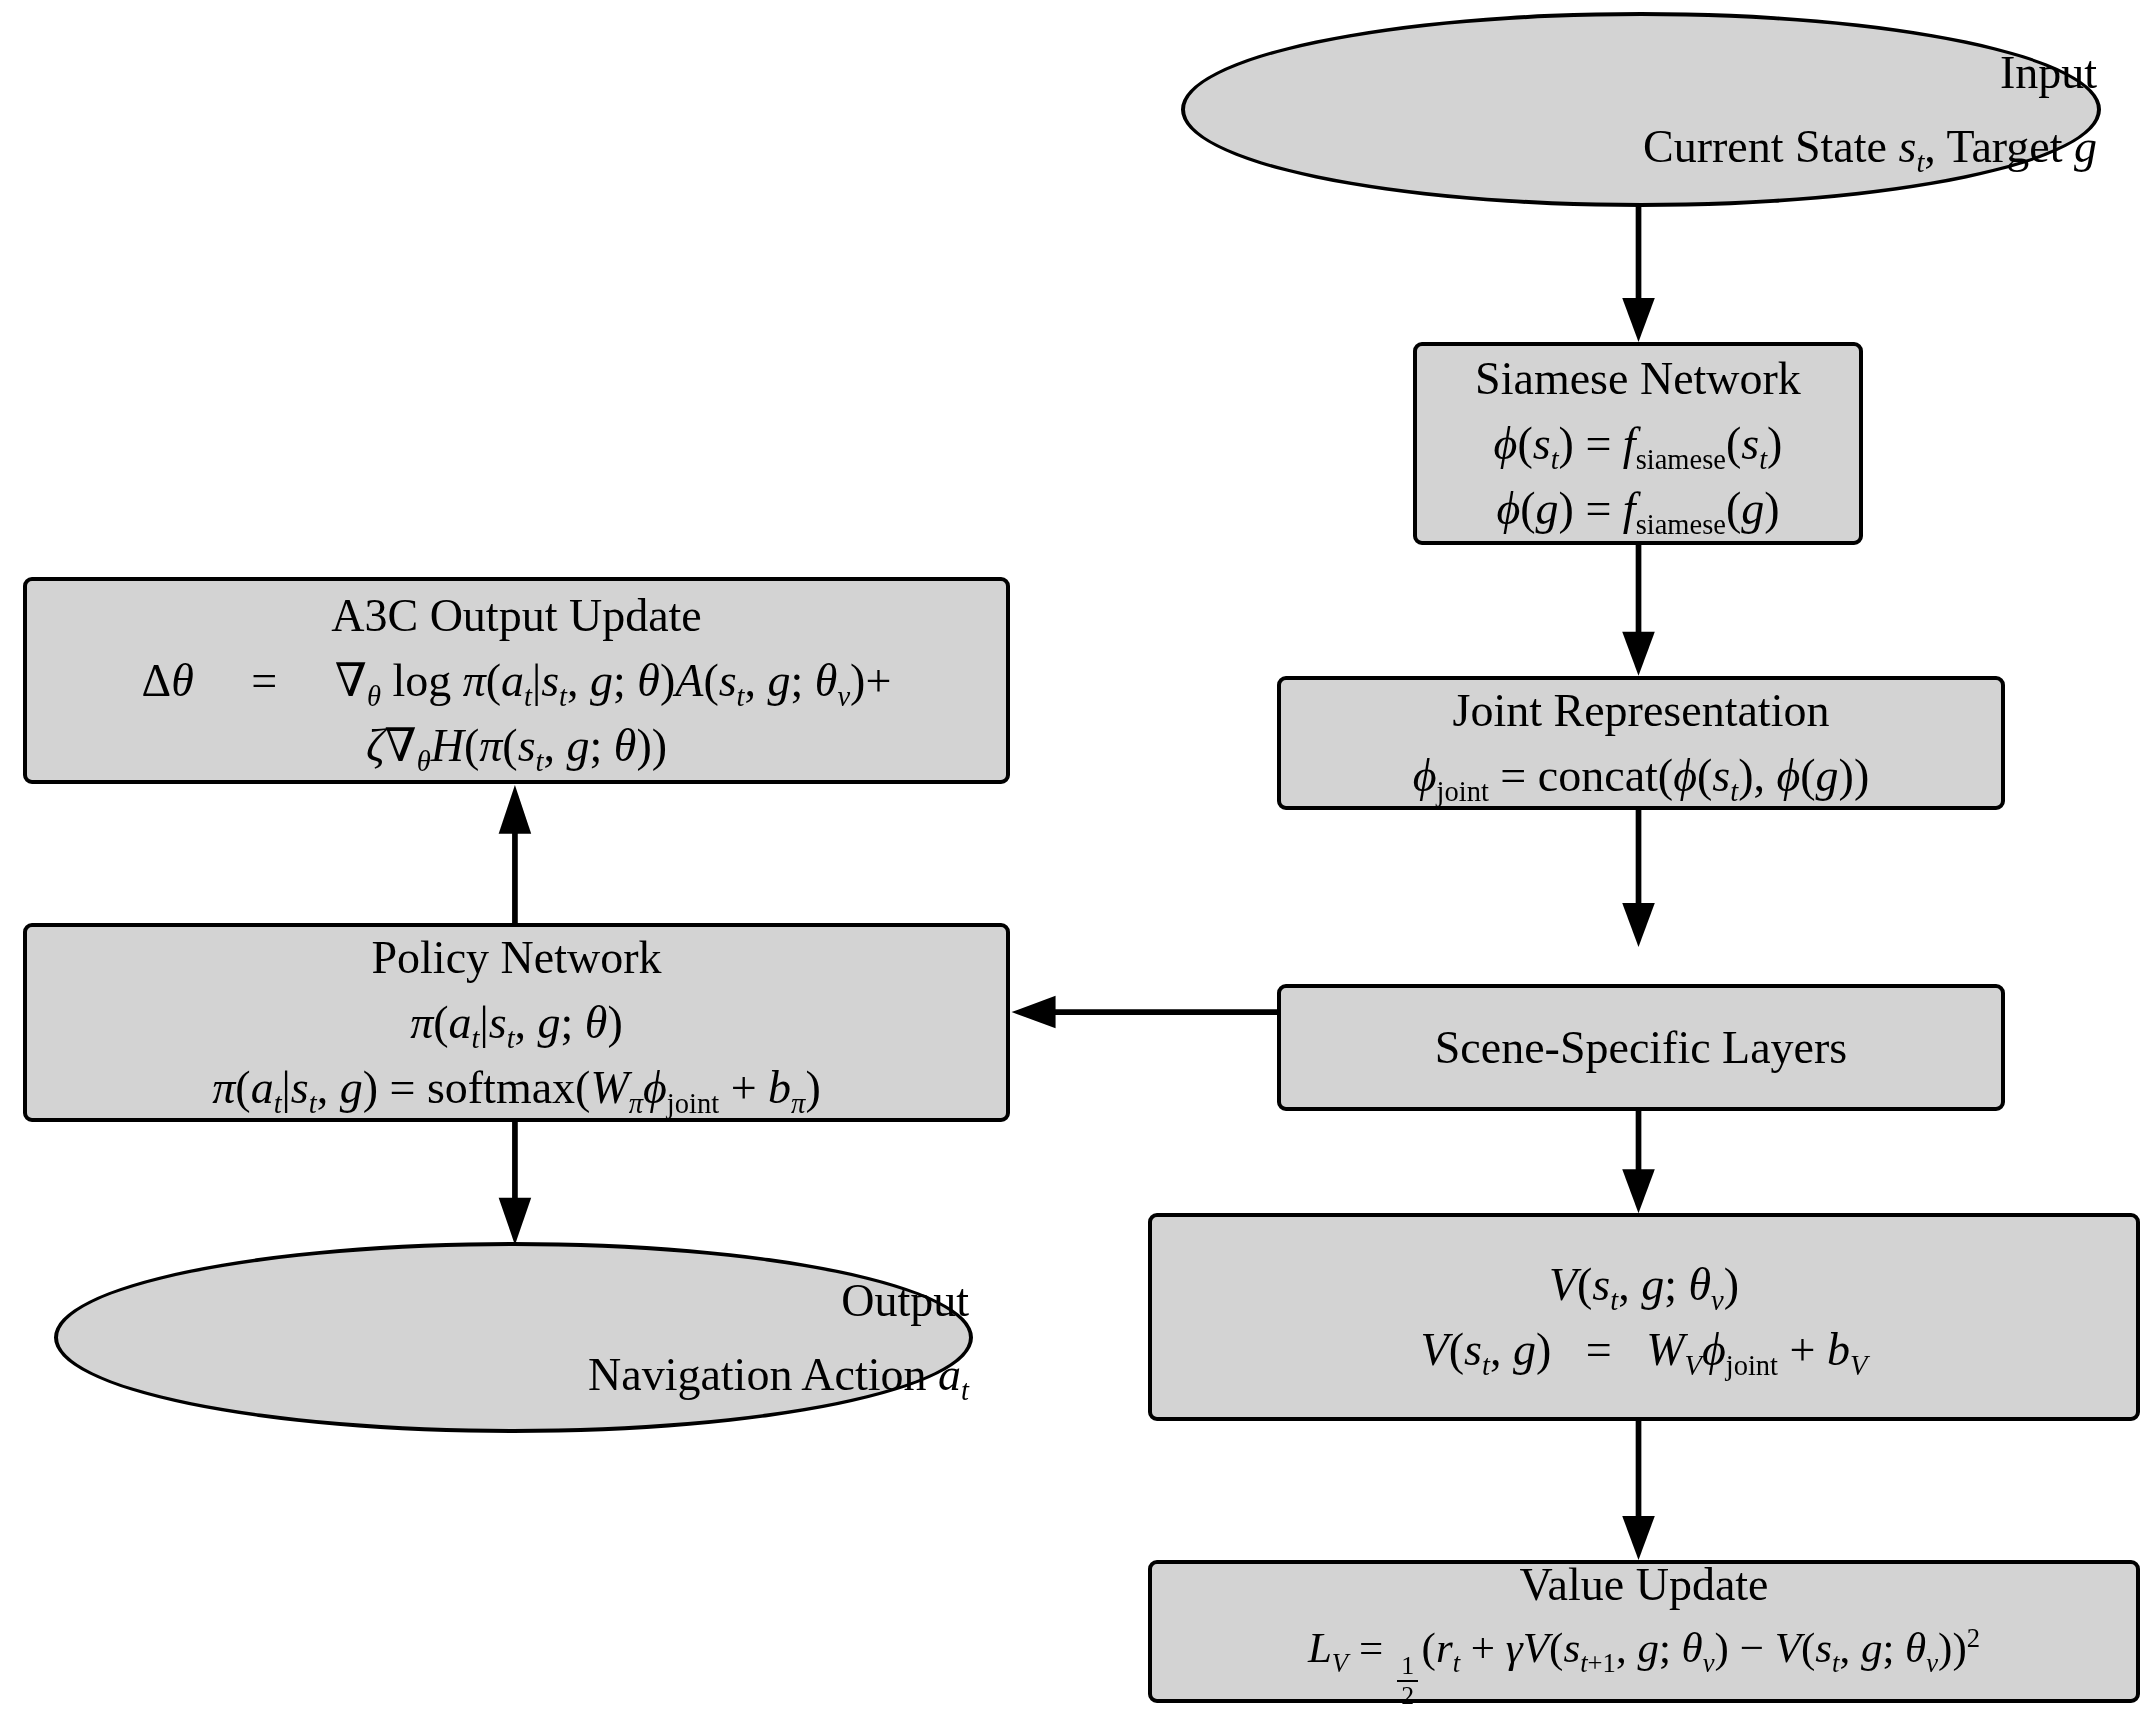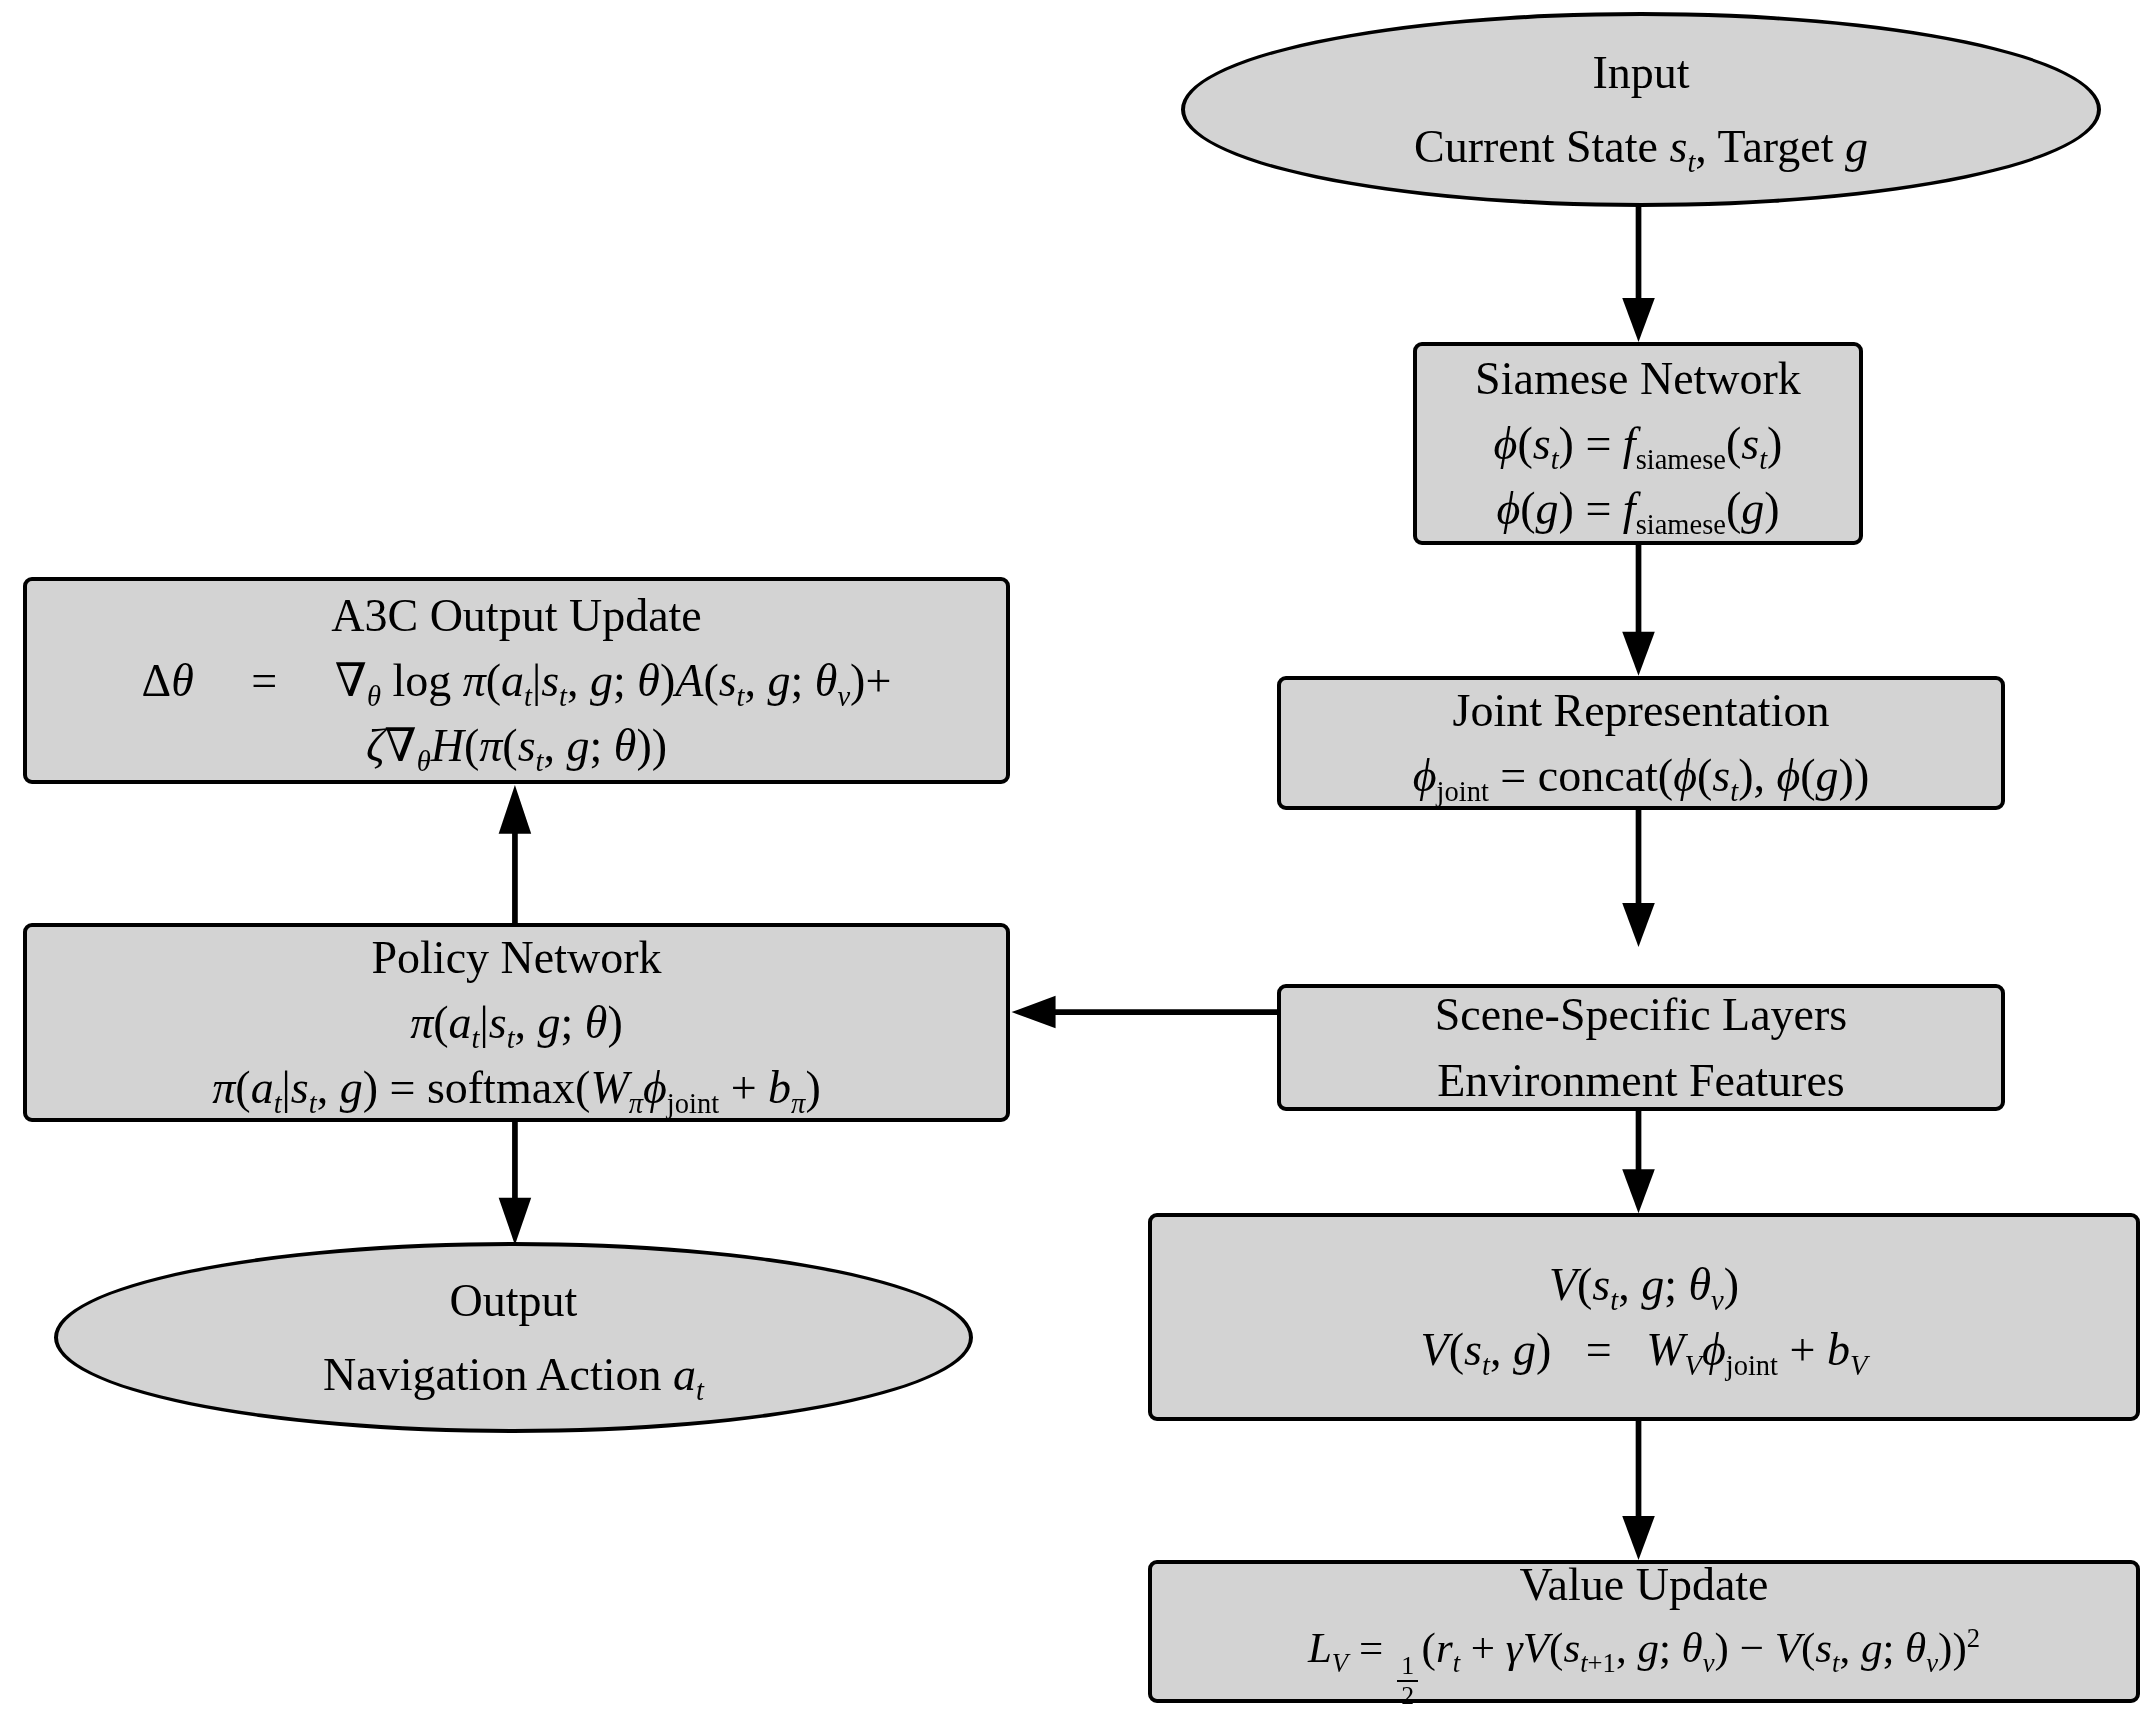--- a/index.html
+++ b/index.html
@@ -16,21 +16,21 @@
     position: absolute;
     background: #d3d3d3;
     border: 4.9px solid #000;
     display: flex; flex-direction: column;
     align-items: center; justify-content: center;
     text-align: center;
     font-size: 46px; line-height: 1.42;
     white-space: nowrap;
   }
   .rect { border-radius: 9px; }
-  .ellipse { border-radius: 50%; border-width: 4.1px; line-height: 1.6; }
+  .ellipse { border-radius: 50%; border-width: 4.1px; line-height: 1.6; align-items: flex-end; }
   .node i { font-style: italic; }
   sub, sup { font-size: 0.62em; line-height: 0; }
   .eq-small { font-size: 43px; }
   .fr {
     display: inline-flex; flex-direction: column;
     vertical-align: -0.45em; font-size: 0.6em; line-height: 1.12;
     text-align: center; margin: 0 3.3px;
   }
   .fr > span:first-child { border-bottom: 2.4px solid #000; padding: 0 4.1px; }
   .fr > span:last-child { padding: 0 4.1px; }
@@ -94,21 +94,20 @@
     <span><i>ϕ</i>(<i>g</i>) = <i>f</i><sub>siamese</sub>(<i>g</i>)</span>
   </div>
 
   <div class="node rect" style="left:1277px; top:676px; width:728px; height:134px;">
     <span>Joint Representation</span>
     <span><i>ϕ</i><sub>joint</sub> = concat(<i>ϕ</i>(<i>s<sub>t</sub></i>), <i>ϕ</i>(<i>g</i>))</span>
   </div>
 
   <div class="node rect" style="left:1277px; top:947px; width:728px; height:127px;margin-top:37px;">
     <span>Scene-Specific Layers</span>
-    <span>Environment Features</span>
   </div>
 
   <div class="node rect" style="left:1148px; top:1213px; width:992px; height:208px;">
     <span><i>V</i>(<i>s<sub>t</sub></i>, <i>g</i>; <i>θ<sub>v</sub></i>)</span>
     <span><i>V</i>(<i>s<sub>t</sub></i>, <i>g</i>)  =  <i>W<sub>V</sub></i><i>ϕ</i><sub>joint</sub> + <i>b<sub>V</sub></i></span>
   </div>
 
   <div class="node rect" style="left:1148px; top:1560px; width:992px; height:143px;font-family:Liberation Serif, serif;">
     <span>Value Update</span>
     <span class="eq-small"><i>L<sub>V</sub></i> = <span class="fr">

